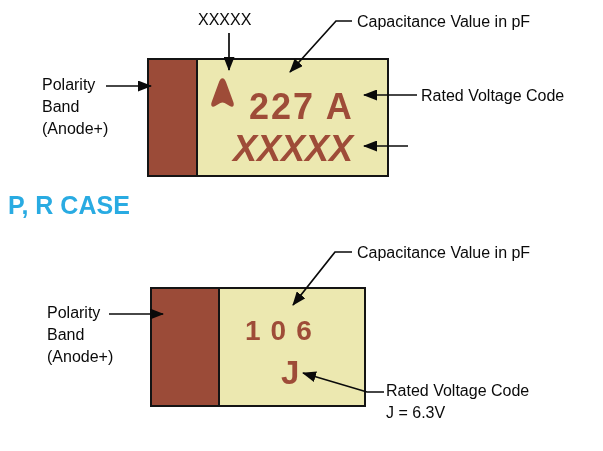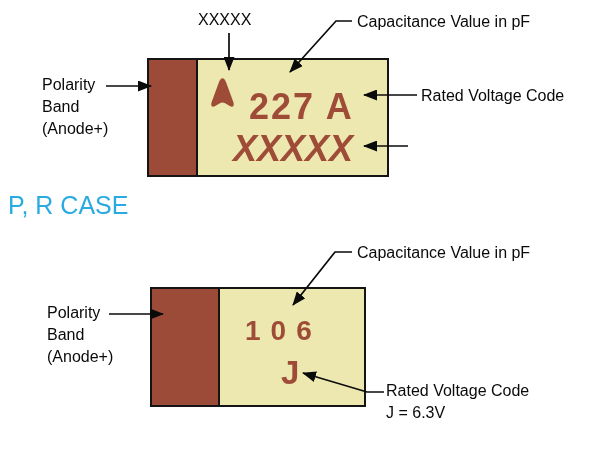--- a/index.html
+++ b/index.html
@@ -52,21 +52,21 @@
     position:absolute;
     font-size:16px;
     line-height:22px;
     color:#0a0a0a;
     white-space:nowrap;
   }
   .case-title{
     position:absolute;
     left:8px;top:191px;
     font-size:25px;
-    font-weight:normal;
+    font-weight:bold;
     color:var(--case-title);
     letter-spacing:0px;
     white-space:nowrap;
   }
   .overlay{position:absolute;left:0;top:0;width:603px;height:451px;pointer-events:none;}
   .overlay polyline,.overlay line{stroke:var(--line);stroke-width:1.7;fill:none;}
 </style>
 </head>
 <body>
 

